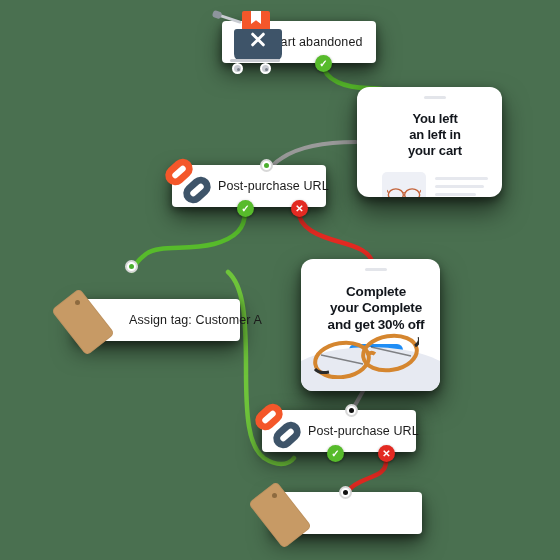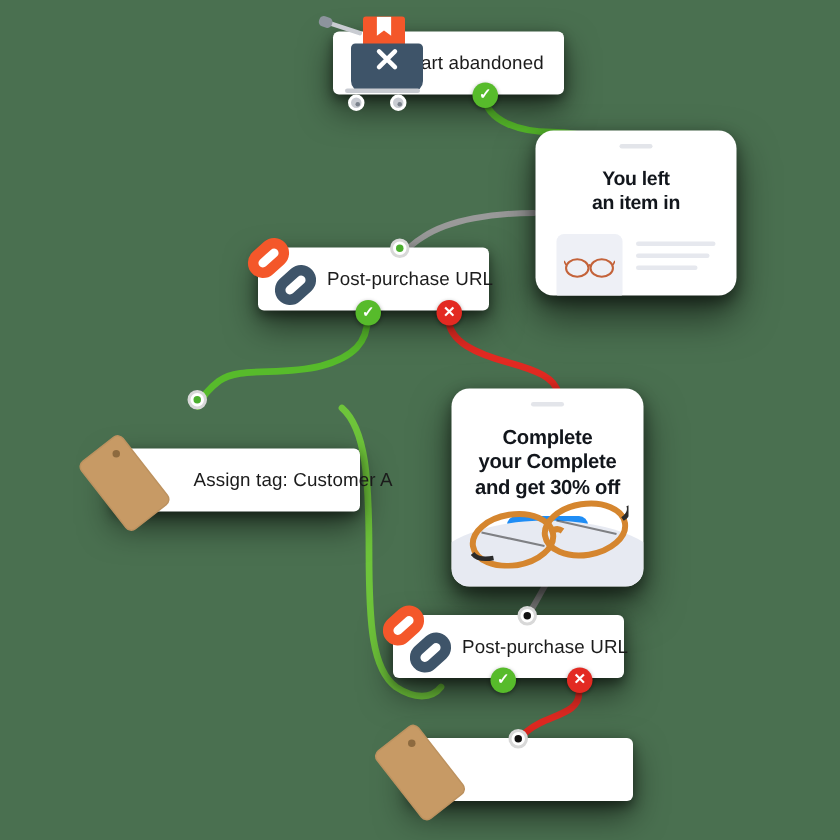--- a/index.html
+++ b/index.html
@@ -110,20 +110,21 @@
   }
   .port-out.ok{background:#57bb2b;}
   .port-out.no{background:#e32a22;}
 
   
   .device{
     position:absolute;z-index:3;background:#ffffff;
     border-radius:12px;
     box-shadow:0 14px 26px rgba(0,0,0,.55), 0 4px 10px rgba(0,0,0,.45);
     overflow:hidden;
+    padding-left:11px;
   }
   .device .speaker{
     width:22px;height:3px;border-radius:2px;background:#e3e5ea;
     margin:9px auto 0;
   }
   .device .htxt{
     text-align:center;font-weight:bold;color:#12161c;
     line-height:1.22;letter-spacing:-.2px;
   }
 
@@ -182,21 +183,22 @@
         <span class="wheel w2"></span>
     </span>
     <span class="label">Cart abandoned</span>
   </div>
   <div class="port port-out ok" style="left:315px;top:55px;">✓</div>
 
   <div class="device" id="card1" style="left:357px;top:87px;width:134px;height:110px;">
     <div class="speaker"></div>
     <div class="htxt">
       <div>You left</div>
-      <div>an item in</div>
+      <div>an left in</div>
+      <div>your cart</div>
     </div>
     <div class="row">
       <div class="thumb">
         <svg width="34" height="18" viewBox="0 0 50 26">
           <ellipse cx="13" cy="14" rx="11" ry="8.5" fill="none" stroke="#c4633a" stroke-width="2"></ellipse>
           <ellipse cx="37" cy="14" rx="11" ry="8.5" fill="none" stroke="#c4633a" stroke-width="2"></ellipse>
           <path d="M24,12 q1,-2 2,0" fill="none" stroke="#c4633a" stroke-width="2"></path>
           <path d="M2,11 L0,7 M48,11 L50,7" stroke="#c4633a" stroke-width="1.6"></path>
         </svg>
       </div>

